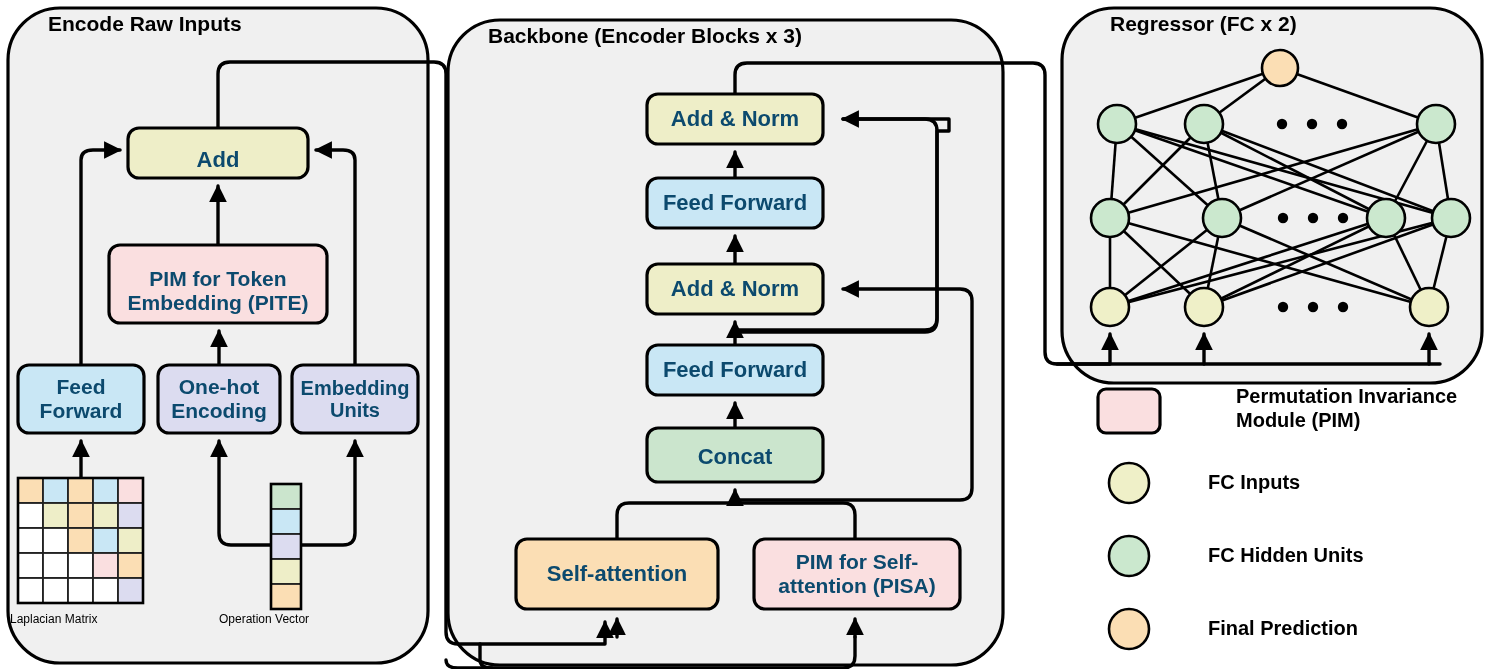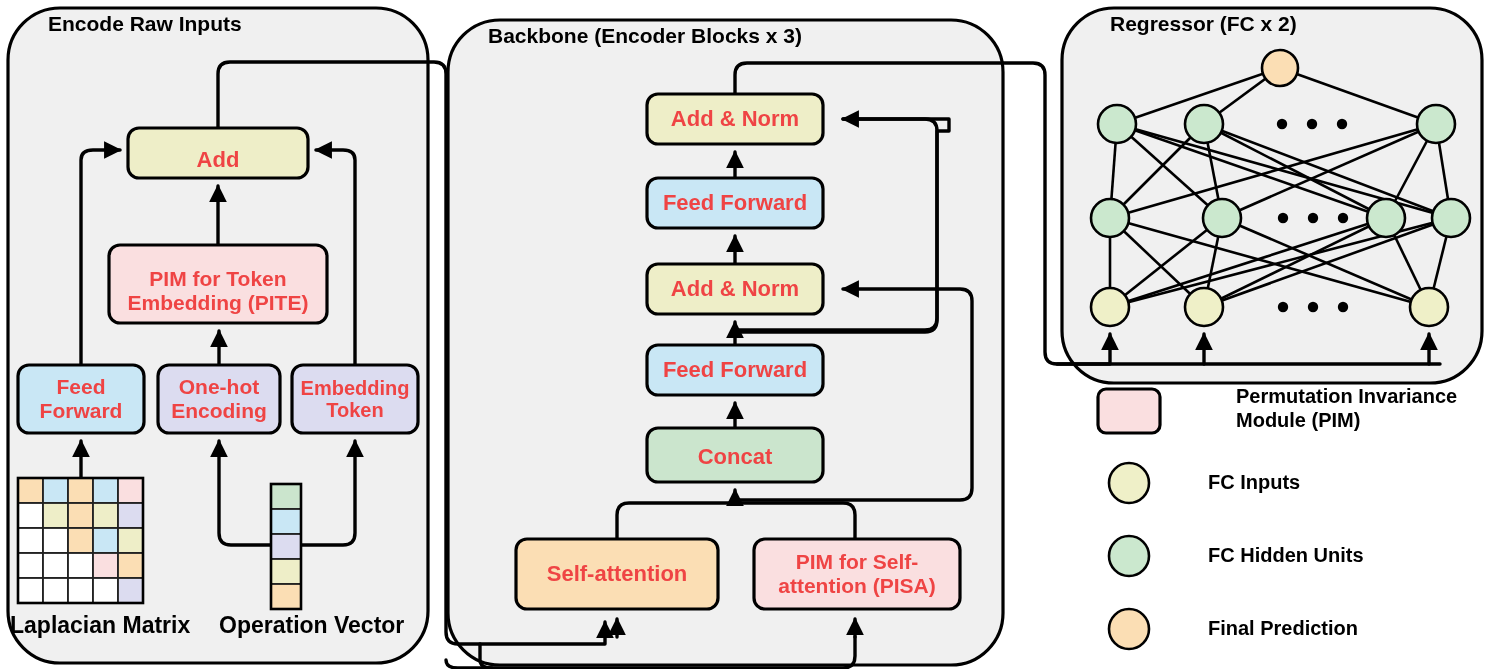--- a/index.html
+++ b/index.html
@@ -1,25 +1,25 @@
 <!DOCTYPE html>
 <html><head>
 <meta charset="utf-8">
 <style>
   html,body{margin:0;padding:0;background:#ffffff;}
   body{width:1489px;height:669px;position:relative;overflow:hidden;
        font-family:"Liberation Sans", sans-serif;}
   #stage{position:absolute;left:0;top:0;width:1489px;height:669px;padding-left:13px;}
   svg{position:absolute;left:0;top:0;width:1489px;height:669px;}
-  .lbl{position:absolute;font-weight:bold;color:#ef4444;white-space:pre;
+  .lbl{position:absolute;font-weight:bold;color:#0c4a6e;white-space:pre;
        display:flex;align-items:center;justify-content:center;
        text-align:center;line-height:1.12;pointer-events:none;}
   .panel-title{position:absolute;font-weight:bold;color:#000;font-size:21px;white-space:nowrap;}
   .legend-text{position:absolute;font-weight:bold;color:#000;font-size:20px;line-height:1.18;}
-  .axlbl{position:absolute;font-weight:bold;color:#000;font-size:23px;white-space:nowrap;}
+  .axlbl{position:absolute;font-weight:normal;color:#000;font-size:12px;white-space:nowrap;}
 </style>
 </head>
 <body>
 
 <div id="stage">
   <svg id="canvas" viewBox="0 0 1489 669" xmlns="http://www.w3.org/2000/svg">
     <defs>
       <marker id="arrow" viewBox="0 0 10 10" refX="9" refY="5" markerWidth="5.2" markerHeight="5.2" orient="auto-start-reverse">
         <path d="M 0 0 L 10 5 L 0 10 z" fill="#000"></path>
       </marker>
@@ -165,21 +165,21 @@
       <div class="panel-title" style="left: 488px; top: 24px;">Backbone (Encoder Blocks x 3)</div>
       <div class="panel-title" style="left: 1102px; top: 12px; margin-left: 8px;">Regressor (FC x 2)</div>
       <div class="lbl" style="left: 128px; top: 128px; width: 180px; height: 64px; font-size: 22px;">Add</div>
       <div class="lbl" style="left: 109px; top: 245px; width: 218px; height: 78px; font-size: 21px; margin-top: 7px;">PIM for Token
 Embedding (PITE)</div>
       <div class="lbl" style="left: 18px; top: 365px; width: 126px; height: 68px; font-size: 21px;">Feed
 Forward</div>
       <div class="lbl" style="left: 158px; top: 365px; width: 122px; height: 68px; font-size: 21px;">One-hot
 Encoding</div>
       <div class="lbl" style="left: 292px; top: 365px; width: 126px; height: 68px; font-size: 20px;">Embedding
-Token</div>
+Units</div>
       <div class="lbl" style="left: 647px; top: 94px; width: 176px; height: 50px; font-size: 22px;">Add &amp; Norm</div>
       <div class="lbl" style="left: 647px; top: 178px; width: 176px; height: 50px; font-size: 22px;">Feed Forward</div>
       <div class="lbl" style="left: 647px; top: 264px; width: 176px; height: 50px; font-size: 22px;">Add &amp; Norm</div>
       <div class="lbl" style="left: 647px; top: 345px; width: 176px; height: 50px; font-size: 22px;">Feed Forward</div>
       <div class="lbl" style="left: 647px; top: 430px; width: 176px; height: 54px; font-size: 22px;">Concat</div>
       <div class="lbl" style="left: 516px; top: 539px; width: 202px; height: 70px; font-size: 22px;">Self-attention</div>
       <div class="lbl" style="left: 754px; top: 539px; width: 206px; height: 70px; font-size: 21px;">PIM for Self-
 attention (PISA)</div>
       <div class="axlbl" style="left: 10px; top: 612px;">Laplacian Matrix</div>
       <div class="axlbl" style="left: 219px; top: 612px;">Operation Vector</div>

